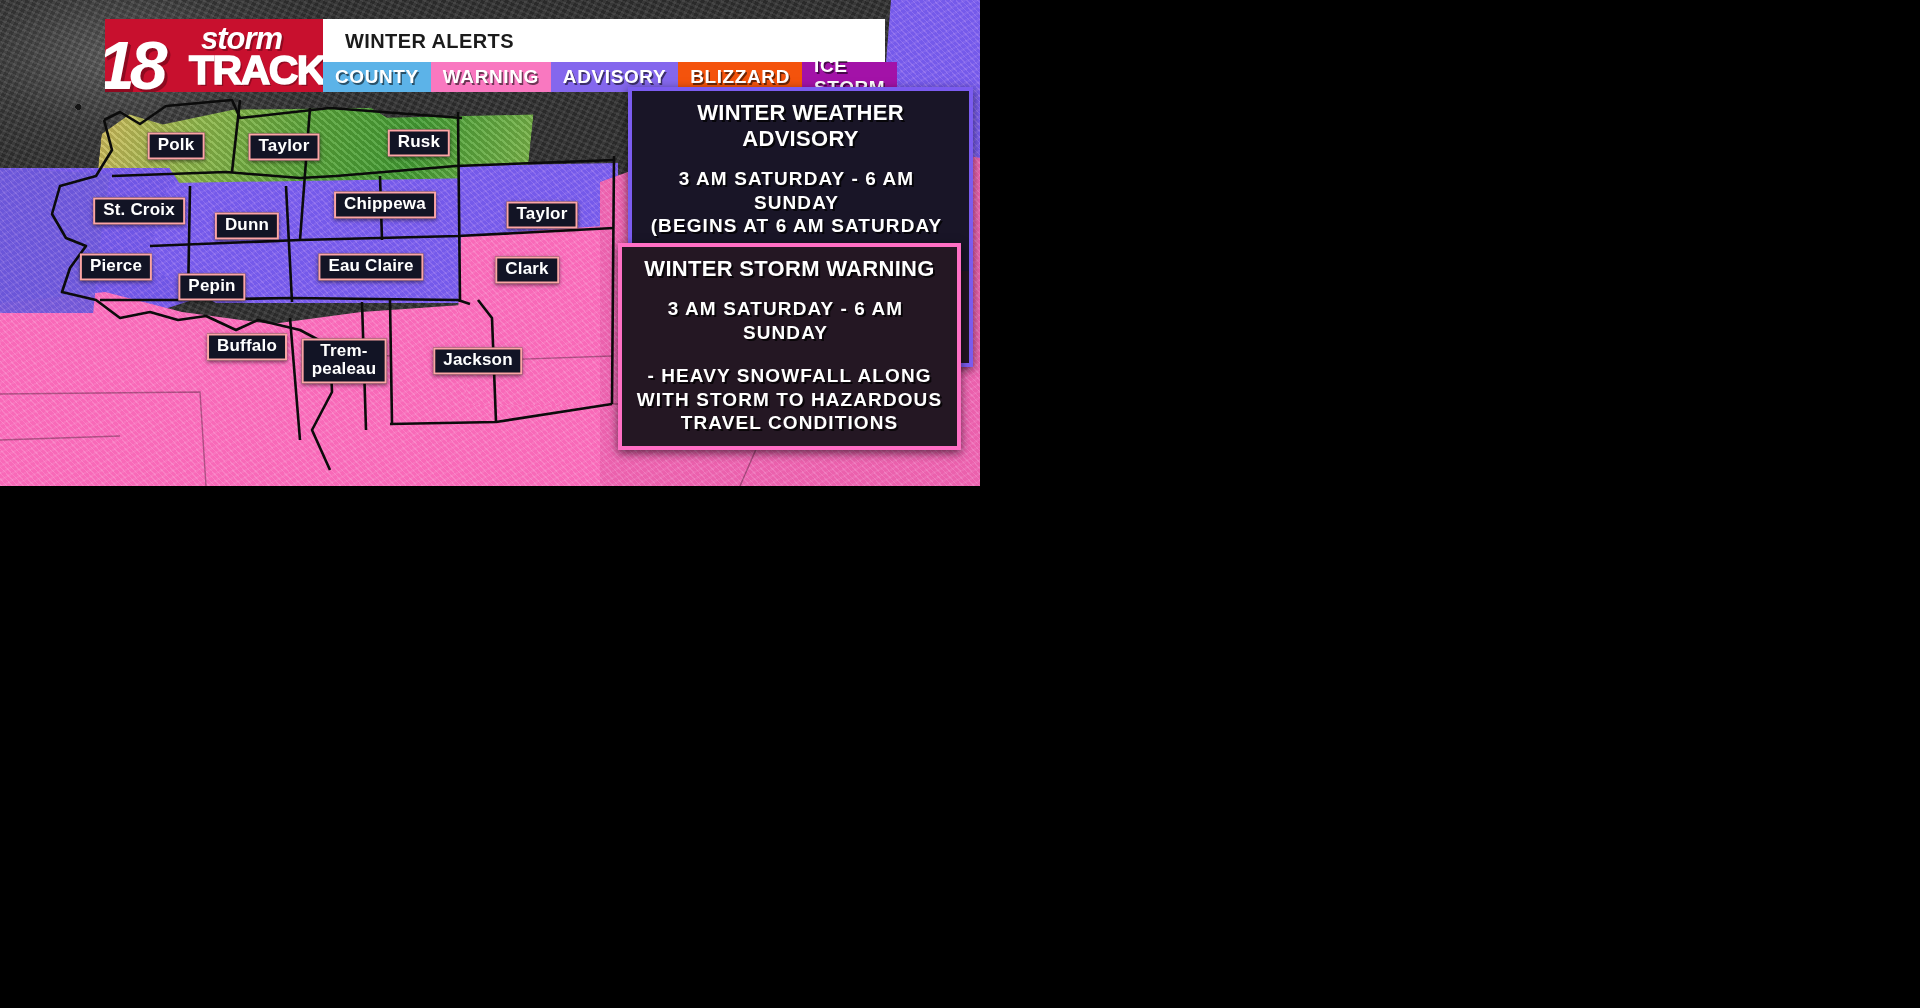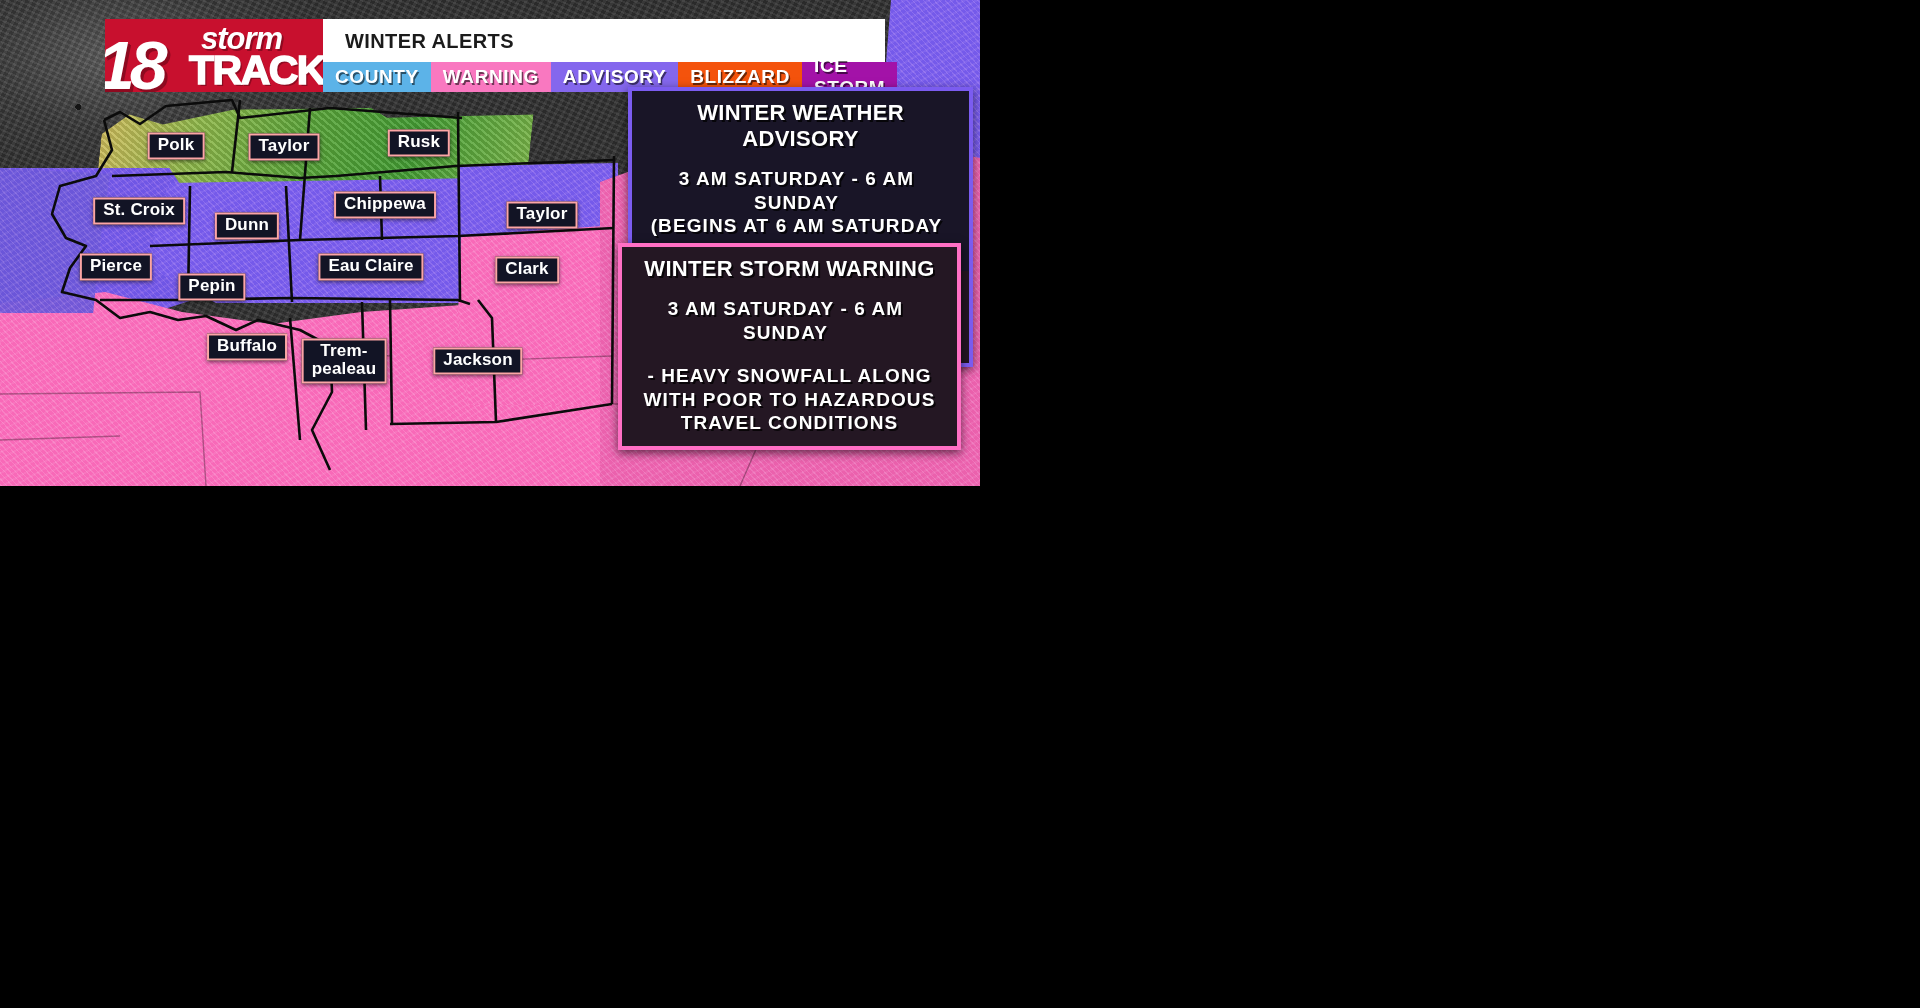--- a/index.html
+++ b/index.html
@@ -298,21 +298,21 @@
         <div class="impact">- COUPLE INCHES OF SNOW ALONG WITH SOME POOR TRAVEL</div>
       </div>
     </div>
 
     <div class="alert" id="alert-warning">
       <div class="inner">
         <div class="ahead">WINTER STORM WARNING</div>
         <div class="abody">
           <span>3 AM SATURDAY - 6 AM SUNDAY</span>
         </div>
-        <div class="impact">- HEAVY SNOWFALL ALONG WITH POOR TO HAZARDOUS TRAVEL CONDITIONS</div>
+        <div class="impact">- HEAVY SNOWFALL ALONG WITH STORM TO HAZARDOUS TRAVEL CONDITIONS</div>
       </div>
     </div>
 
   </div>
 
   <div id="rightmask"></div>
   <div id="bottommask"></div>
 </div>
 
 </body></html>

